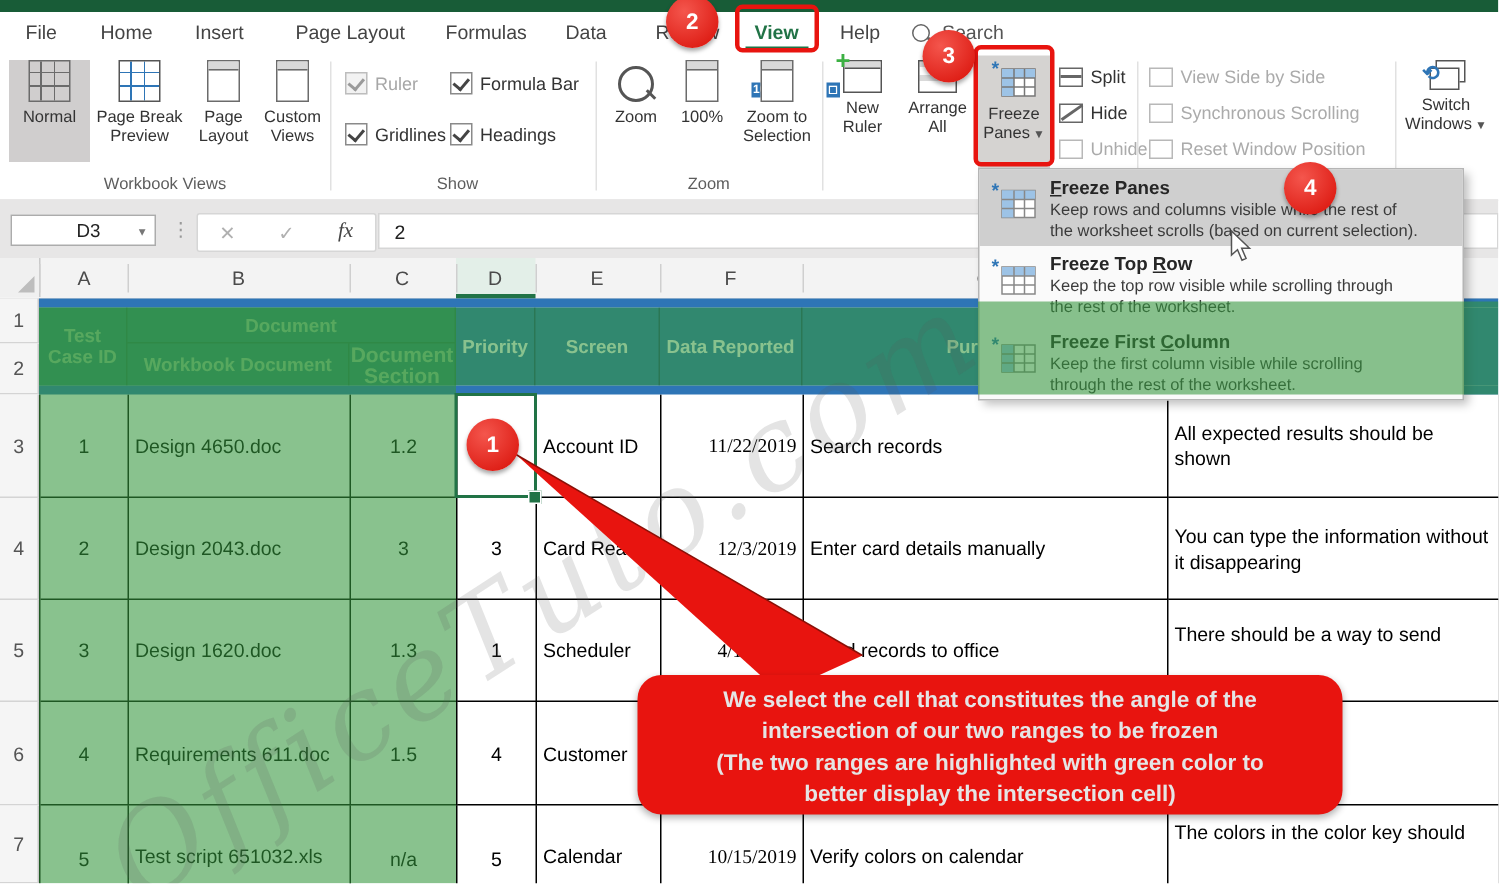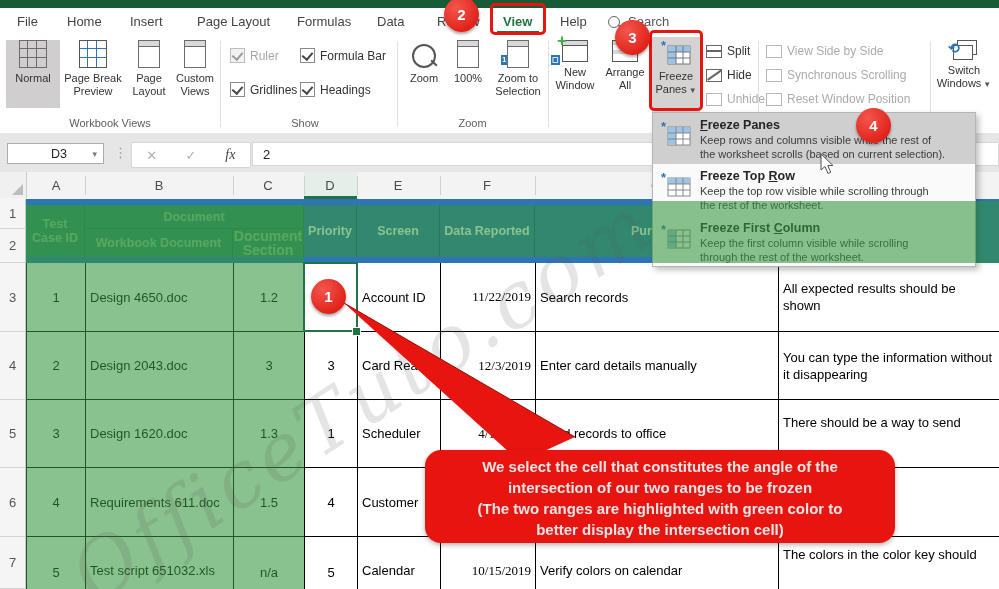--- a/index.html
+++ b/index.html
@@ -191,21 +191,21 @@
       <span class="lbl">Zoom to Selection</span>
     </div>
     <div class="grplabel" style="left:410px;width:125px">Zoom</div>
     <div class="grpdiv" style="left:548px"></div>
 
     <div class="bigbtn" style="left:552px;top:3px;width:46px">
       <span class="winicon">
           <span class="bar"></span>
           <span class="plus">+</span>
         </span>
-      <span class="lbl">New Window</span>
+      <span class="lbl">New Ruler</span>
     </div>
     <div class="bigbtn" style="left:600px;top:3px;width:50px">
       <span class="arr-all"></span>
       <span class="lbl">Arrange All</span>
     </div>
     <div class="bigbtn" style="left:652px;top:0;width:48px;height:73px;background:#D5D3D1;padding-top:3px">
       <svg width="30" height="26" viewBox="0 0 30 26">
         <text x="0" y="10" font-size="13" fill="#2E75B6" font-weight="bold">*</text>
         <g>
             <rect x="7" y="6" width="22" height="18" fill="#fff" stroke="#777"></rect>

